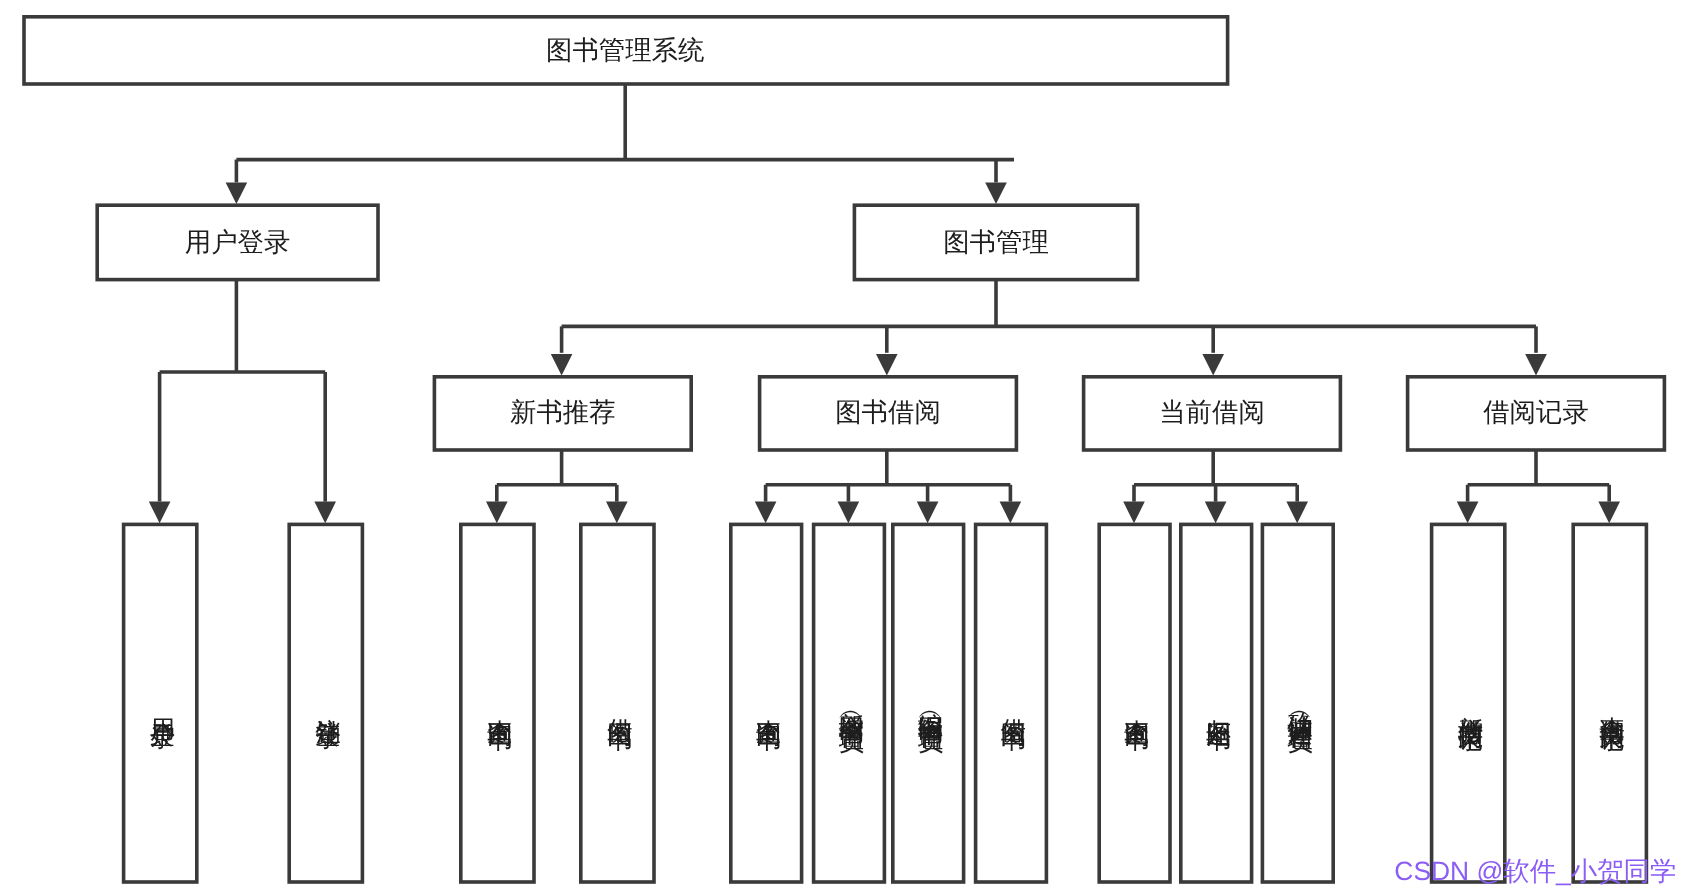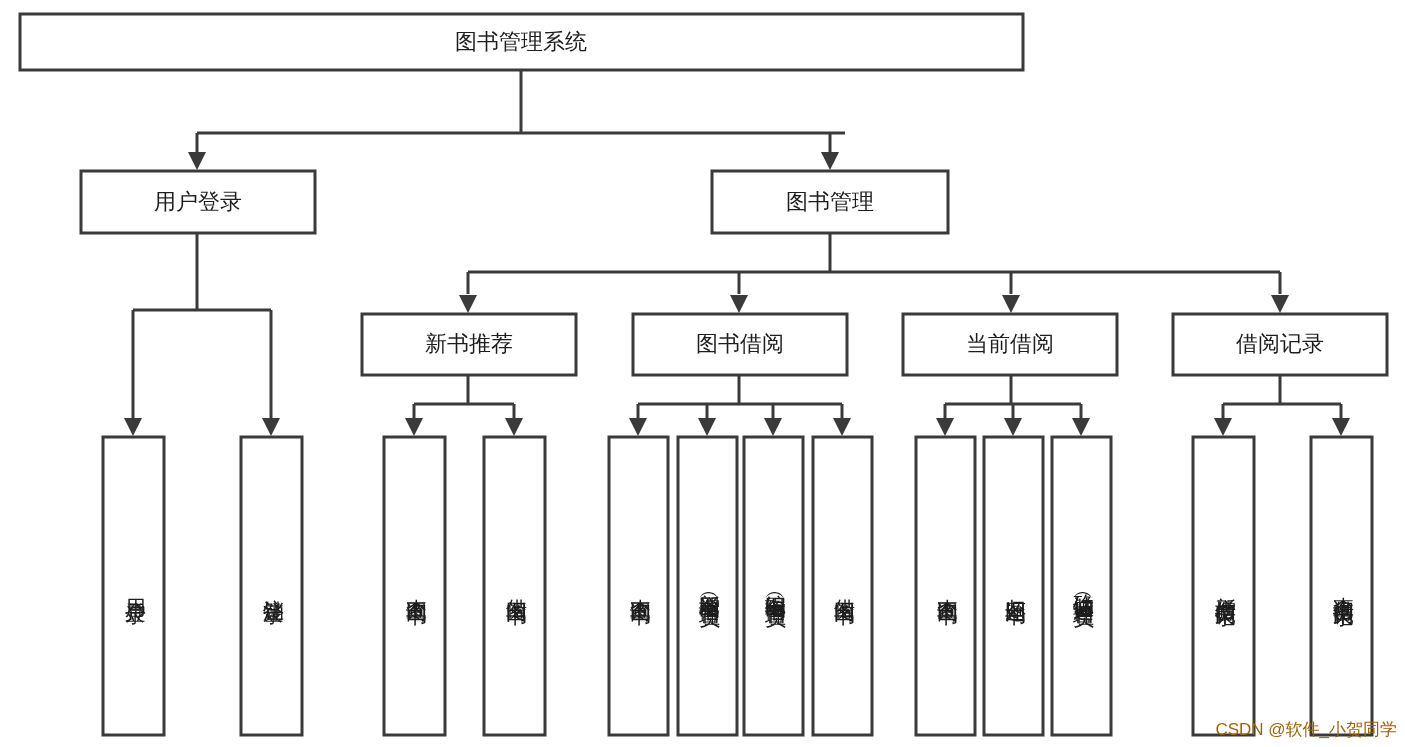--- a/index.html
+++ b/index.html
@@ -56,22 +56,22 @@
     dominant-baseline: middle;
     writing-mode: vertical-rl;
     glyph-orientation-vertical: 0;
     letter-spacing: 2px;
   }
   .watermark {
     position: absolute;
     right: 8px;
     bottom: 6px;
     font-family: "Liberation Sans", "DejaVu Sans", sans-serif;
-    font-size: 17px;
-    color: #a16207;
+    font-size: 22px;
+    color: #8b5cf6;
     white-space: nowrap;
     user-select: none;
     pointer-events: none;
   }
 </style>
 </head>
 <body>
 
 <div id="diagram-root">
   <svg id="flowchart" viewBox="0 0 1405 747" xmlns="http://www.w3.org/2000/svg">

